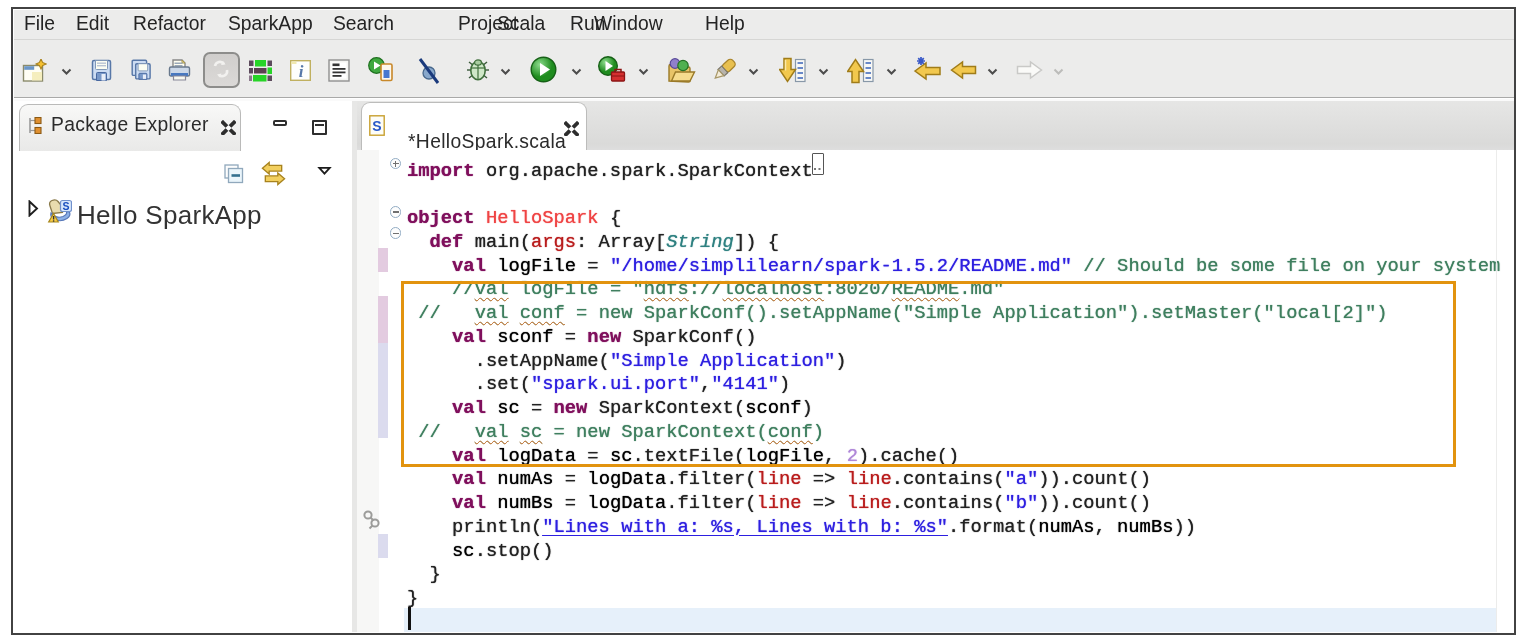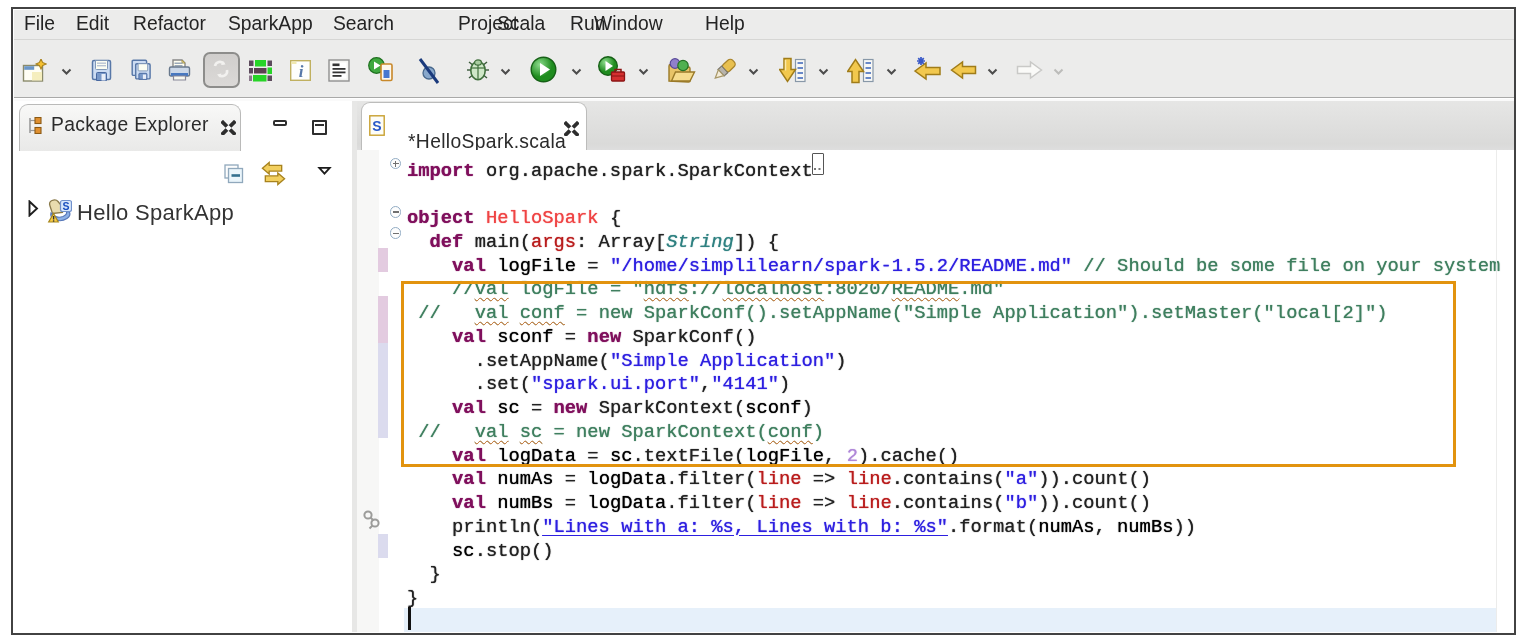--- a/index.html
+++ b/index.html
@@ -301,21 +301,21 @@
 
 <svg class="abs" style="left:46.5px;top:197.5px;" width="25" height="27" viewBox="0 0 25 27">
  <path d="M3 8 q-1.5 -4 2 -5.5 q4 -1.5 6 1 l2 2.5 q3 -1 4.5 1.5 l-2 7 -10 1 z" fill="#e9dcae" stroke="#8a7a4a" stroke-width="1.3"></path>
  <path d="M4 15 q5 6 12 3.5 q4.5 -2 3.5 -5 l3 0.5 q1.5 4 -2.5 6.5 q-7 4.5 -14 0 q-3 -2 -2 -5.5 z" fill="#8cb0e6" stroke="#5878b8" stroke-width="1.2"></path>
  <rect x="13.5" y="2.5" width="11" height="11" rx="2" fill="#d8e8fc" stroke="#7090cc" stroke-width="1.2"></rect>
  <text x="19" y="12" font-size="10.5px" font-weight="bold" fill="#1a50c0" text-anchor="middle" font-family="Liberation Sans">S</text>
  <path d="M6.5 15.5 l4.8 8.5 h-9.6 z" fill="#f8cc48" stroke="#a8881c" stroke-width="1.2"></path>
  <rect x="5.9" y="18" width="1.4" height="3.5" fill="#333"></rect>
       <rect x="5.9" y="22.3" width="1.4" height="1.4" fill="#333"></rect>
 </svg>
-<span class="abs" style="left:77px;top:199.5px;font-size:22px;color:#333;letter-spacing:0.3px;">Hello SparkApp</span>
+<span class="abs" style="left:77px;top:199.5px;font-size:26px;color:#333;letter-spacing:0.3px;">Hello SparkApp</span>
 </div>
 <div id="edtab"></div>
 
 <svg class="abs" style="left:368.7px;top:115px;" width="16" height="21" viewBox="0 0 16 21">
  <rect x="0.8" y="0.8" width="14.4" height="19.4" fill="#fdfdf8" stroke="#c8a030" stroke-width="1.4"></rect>
  <text x="8" y="16" font-size="14px" font-weight="bold" fill="#2858c8" text-anchor="middle" font-family="Liberation Sans">S</text>
 </svg>
 <span class="tabtxt" style="left:392px;top:131px;margin-left:16px;">*HelloSpark.scala</span>
 <svg class="abs" style="left:564px;top:121px;" width="15" height="15" viewBox="0 0 15 15">
  <path d="M2 2.5 L13 13.5 M13 2.5 L2 13.5" stroke="#2d2d2d" stroke-width="3.8" stroke-linecap="square" fill="none"></path>

